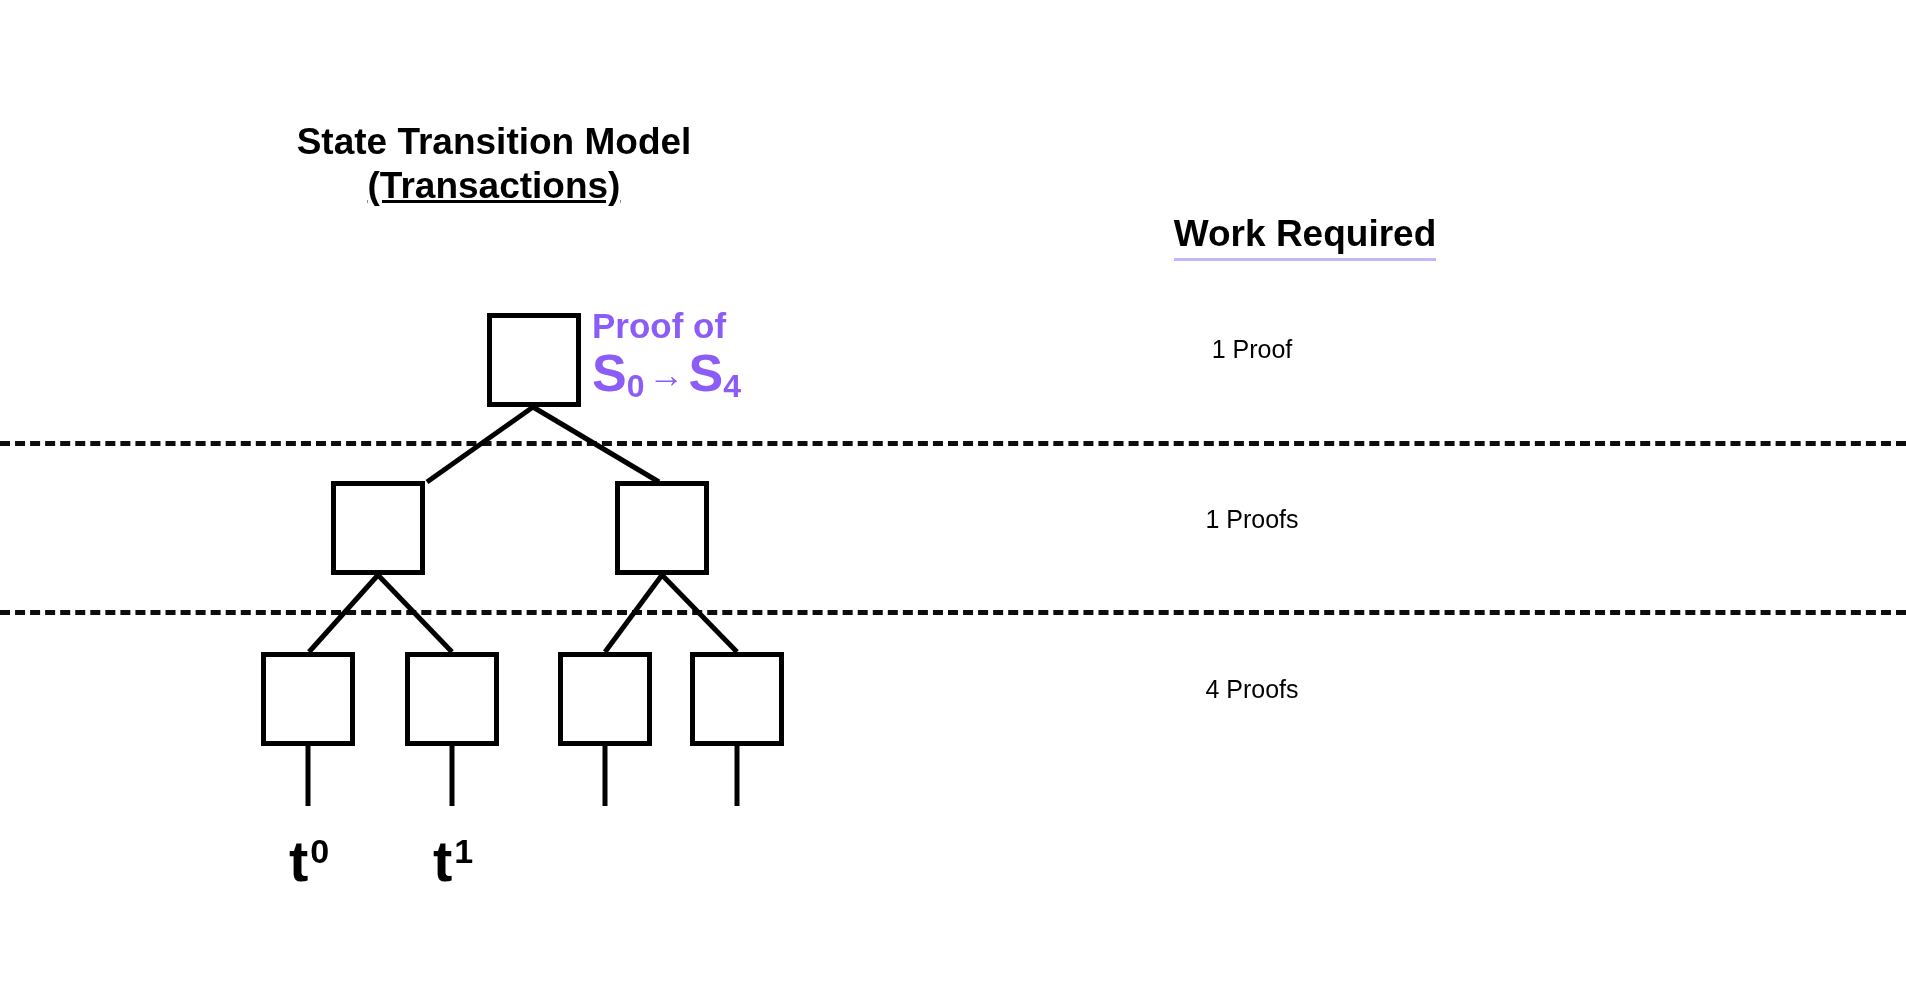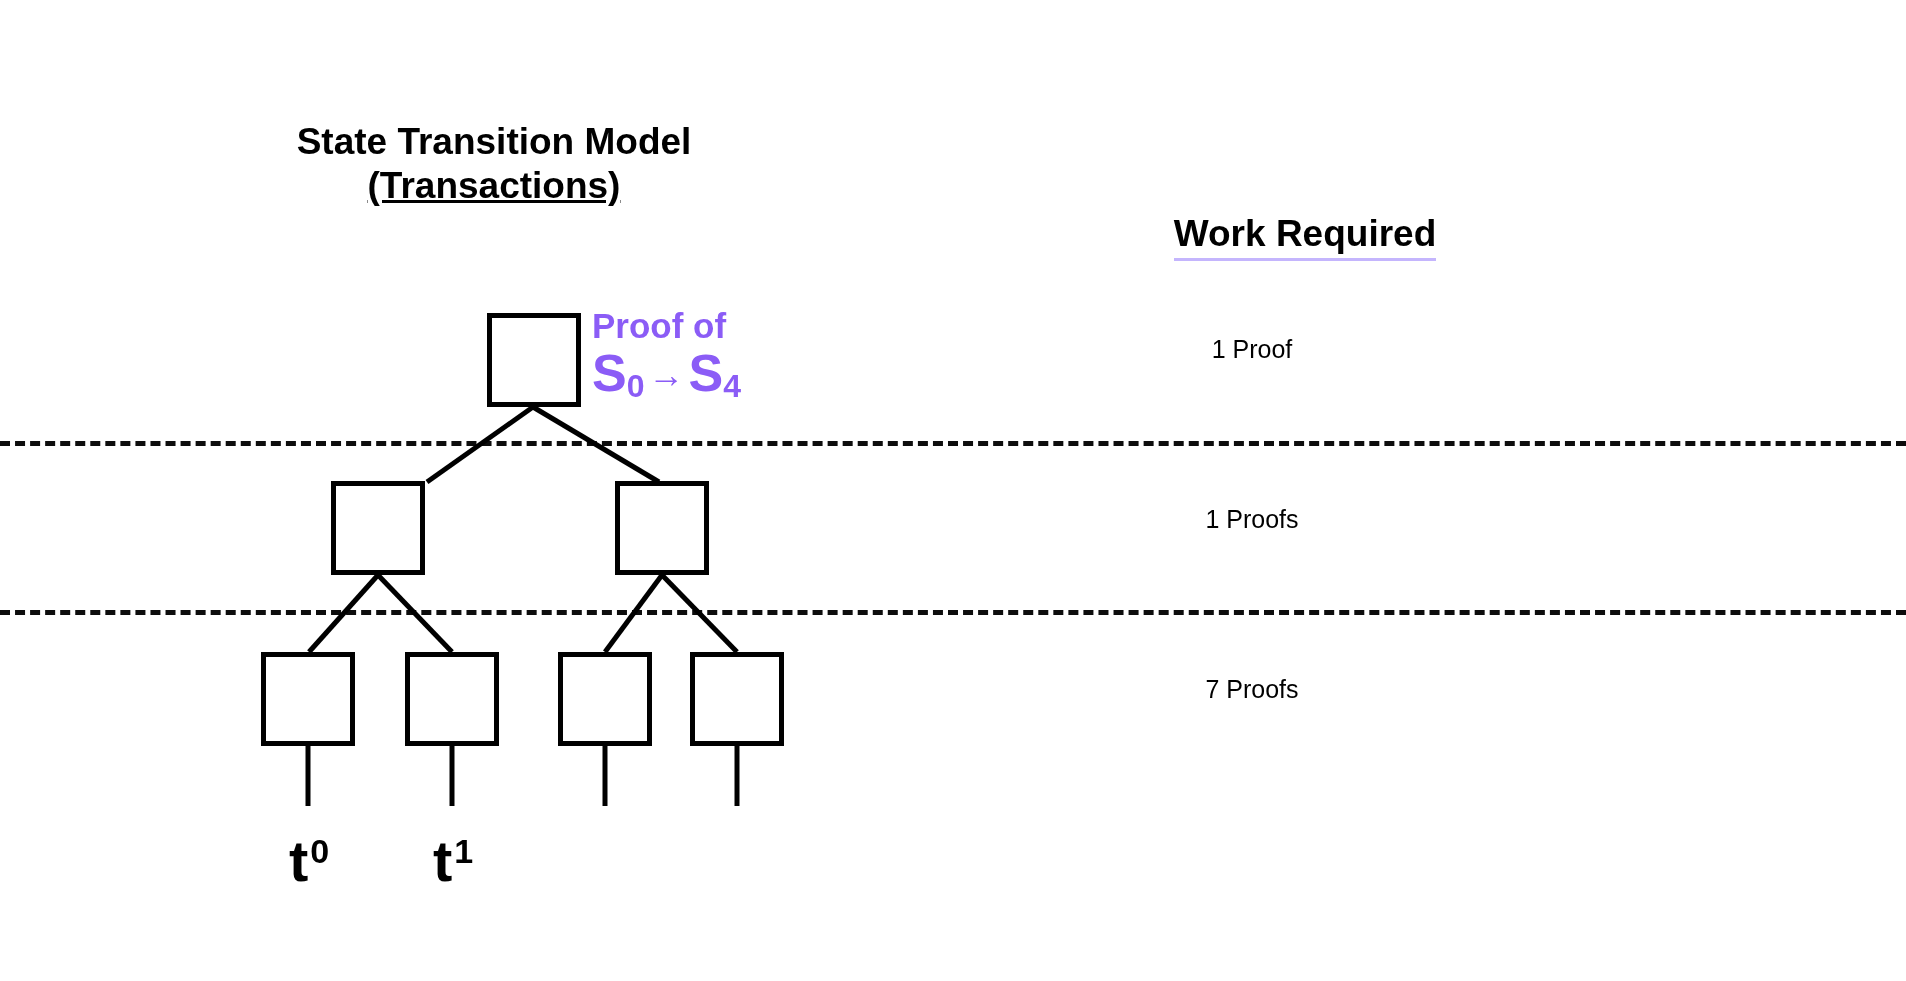--- a/index.html
+++ b/index.html
@@ -161,21 +161,21 @@
 
   <div class="heading" id="work-title">
     <span class="ul">Work Required</span>
   </div>
 
   <div class="divider" id="divider-1"></div>
   <div class="divider" id="divider-2"></div>
 
   <div class="work-label" id="work-row-0">1 Proof</div>
   <div class="work-label" id="work-row-1">1 Proofs</div>
-  <div class="work-label" id="work-row-2">7 Proofs</div>
+  <div class="work-label" id="work-row-2">4 Proofs</div>
 
   <svg id="edges" viewBox="0 0 1906 981" width="1906" height="981" xmlns="http://www.w3.org/2000/svg">
 
     <line x1="533" y1="407" x2="427" y2="482" stroke="#000" stroke-width="5"></line>
     <line x1="533" y1="407" x2="659" y2="482" stroke="#000" stroke-width="5"></line>
 
     <line x1="378" y1="575" x2="309" y2="652" stroke="#000" stroke-width="5"></line>
     <line x1="378" y1="575" x2="452" y2="652" stroke="#000" stroke-width="5"></line>
 
     <line x1="662" y1="575" x2="605" y2="652" stroke="#000" stroke-width="5"></line>

